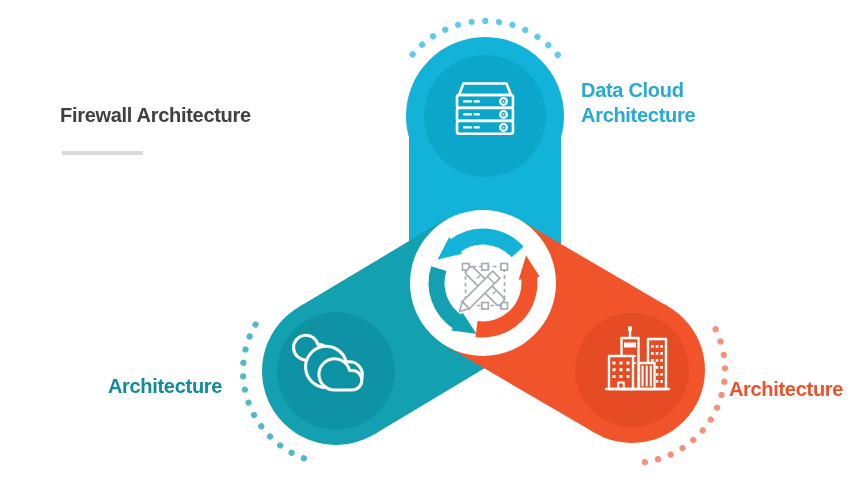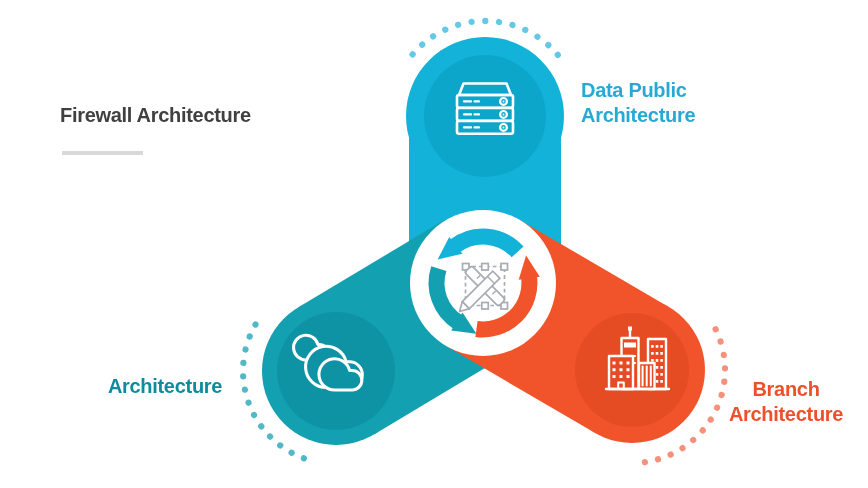--- a/index.html
+++ b/index.html
@@ -158,24 +158,23 @@
         <rect x="458" y="281" width="43" height="10" fill="#ffffff" stroke="#a7acb2" stroke-width="1.7"></rect>
         <line x1="493.5" y1="281" x2="493.5" y2="291" stroke="#a7acb2" stroke-width="1.4"></line>
       </g>
     </g>
   </svg>
 
   <div class="page-title">Firewall Architecture</div>
   <div class="title-underline"></div>
 
   <div class="node-label label-data-center">
-    <span>Data Public</span>
+    <span>Data Cloud</span>
     <span>Architecture</span>
   </div>
   <div class="node-label label-public-cloud">
     <span>Architecture</span>
   </div>
   <div class="node-label label-branch">
-    <span>Branch</span>
     <span>Architecture</span>
   </div>
 
 </div>
 
 </body></html>

